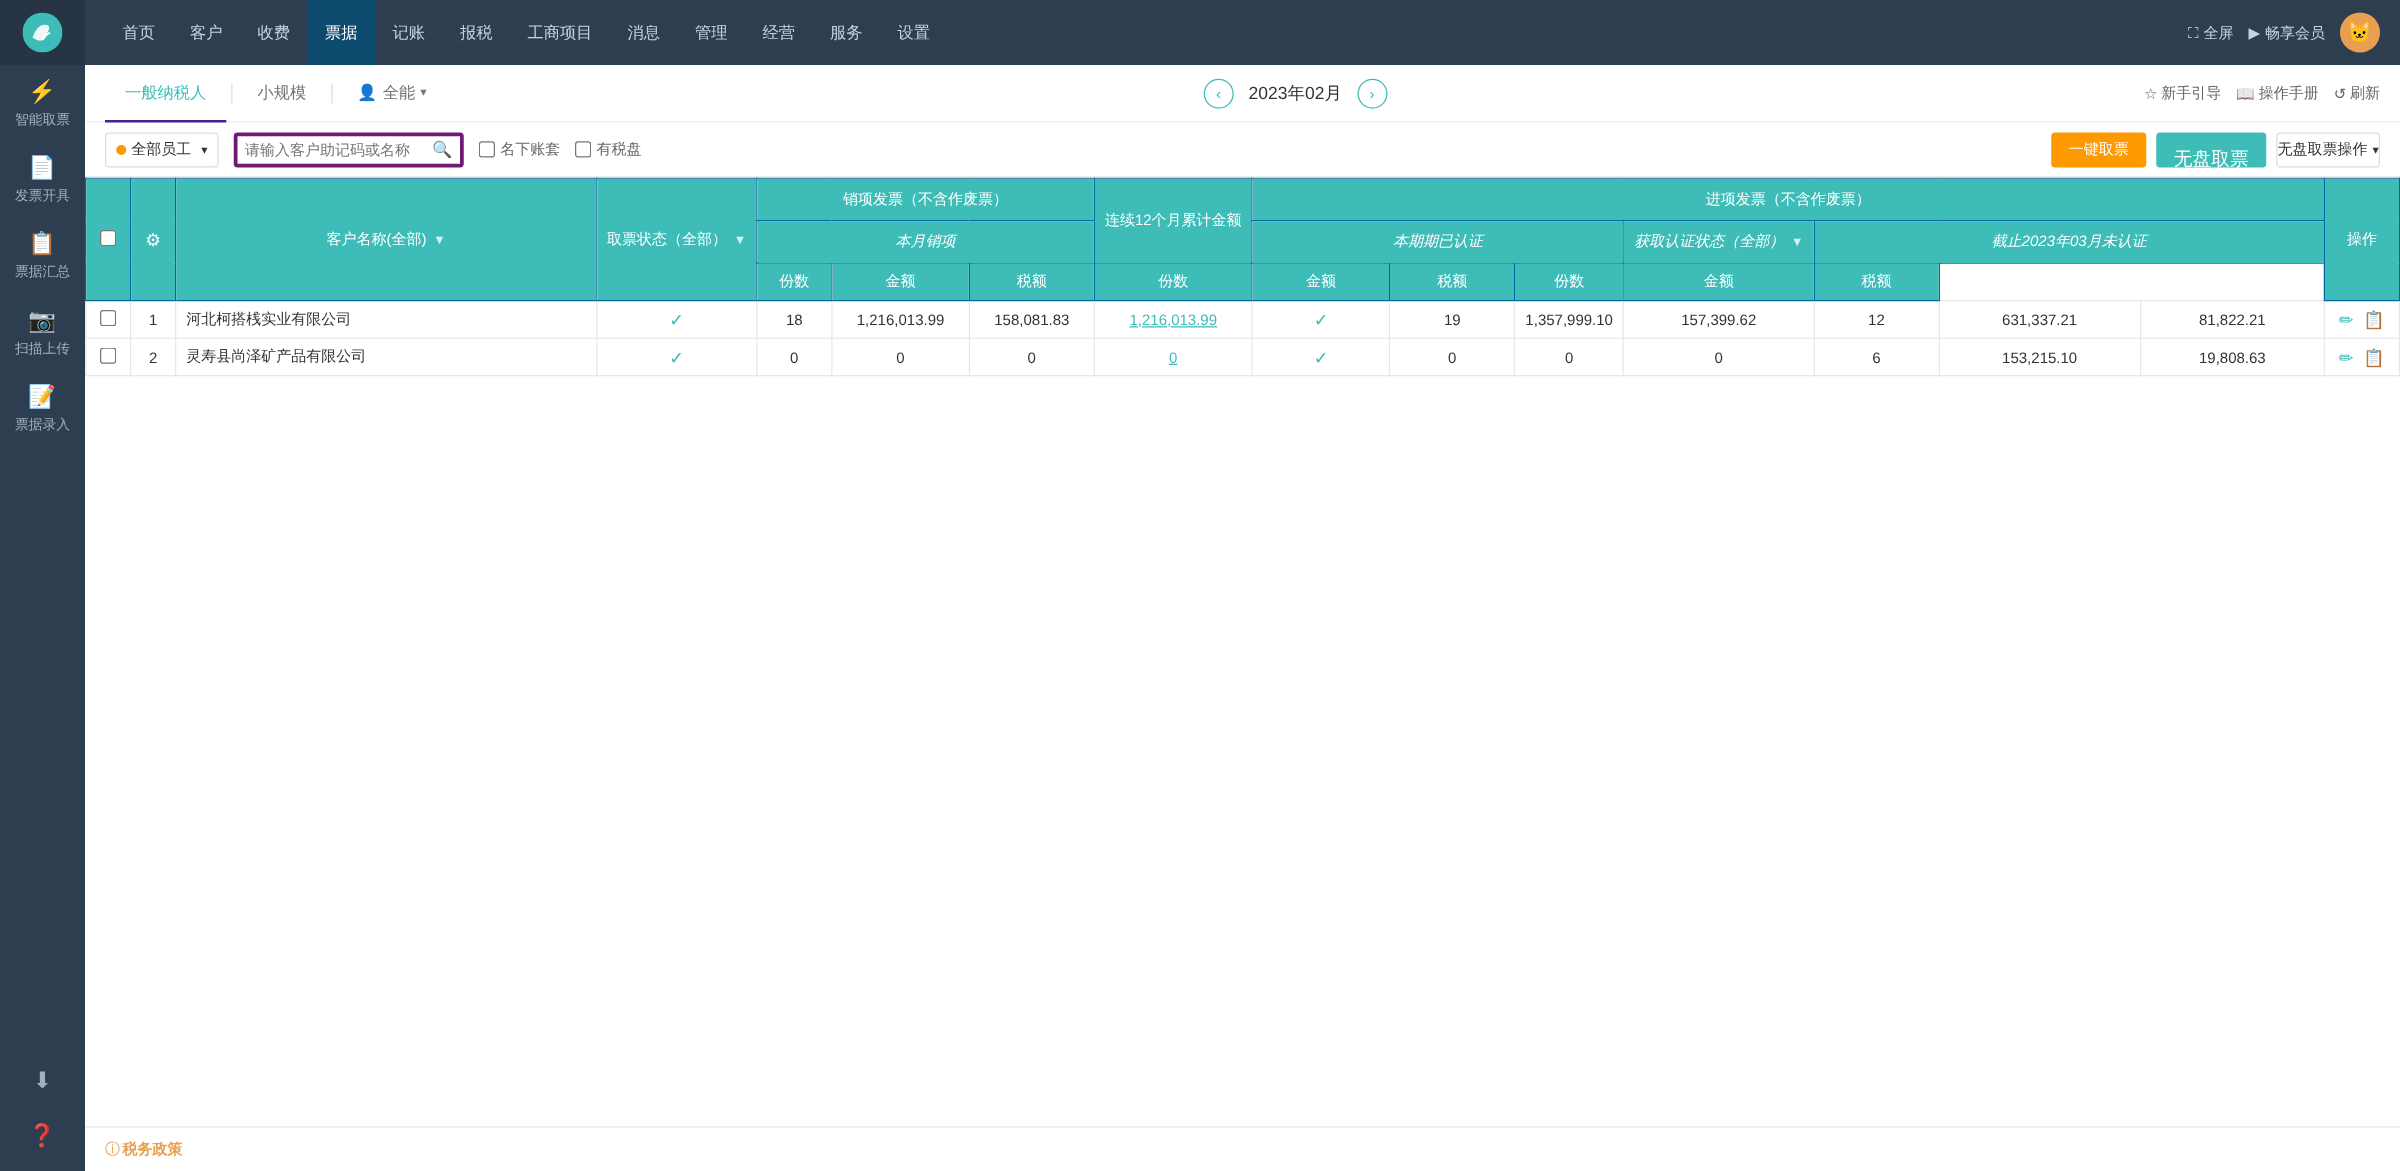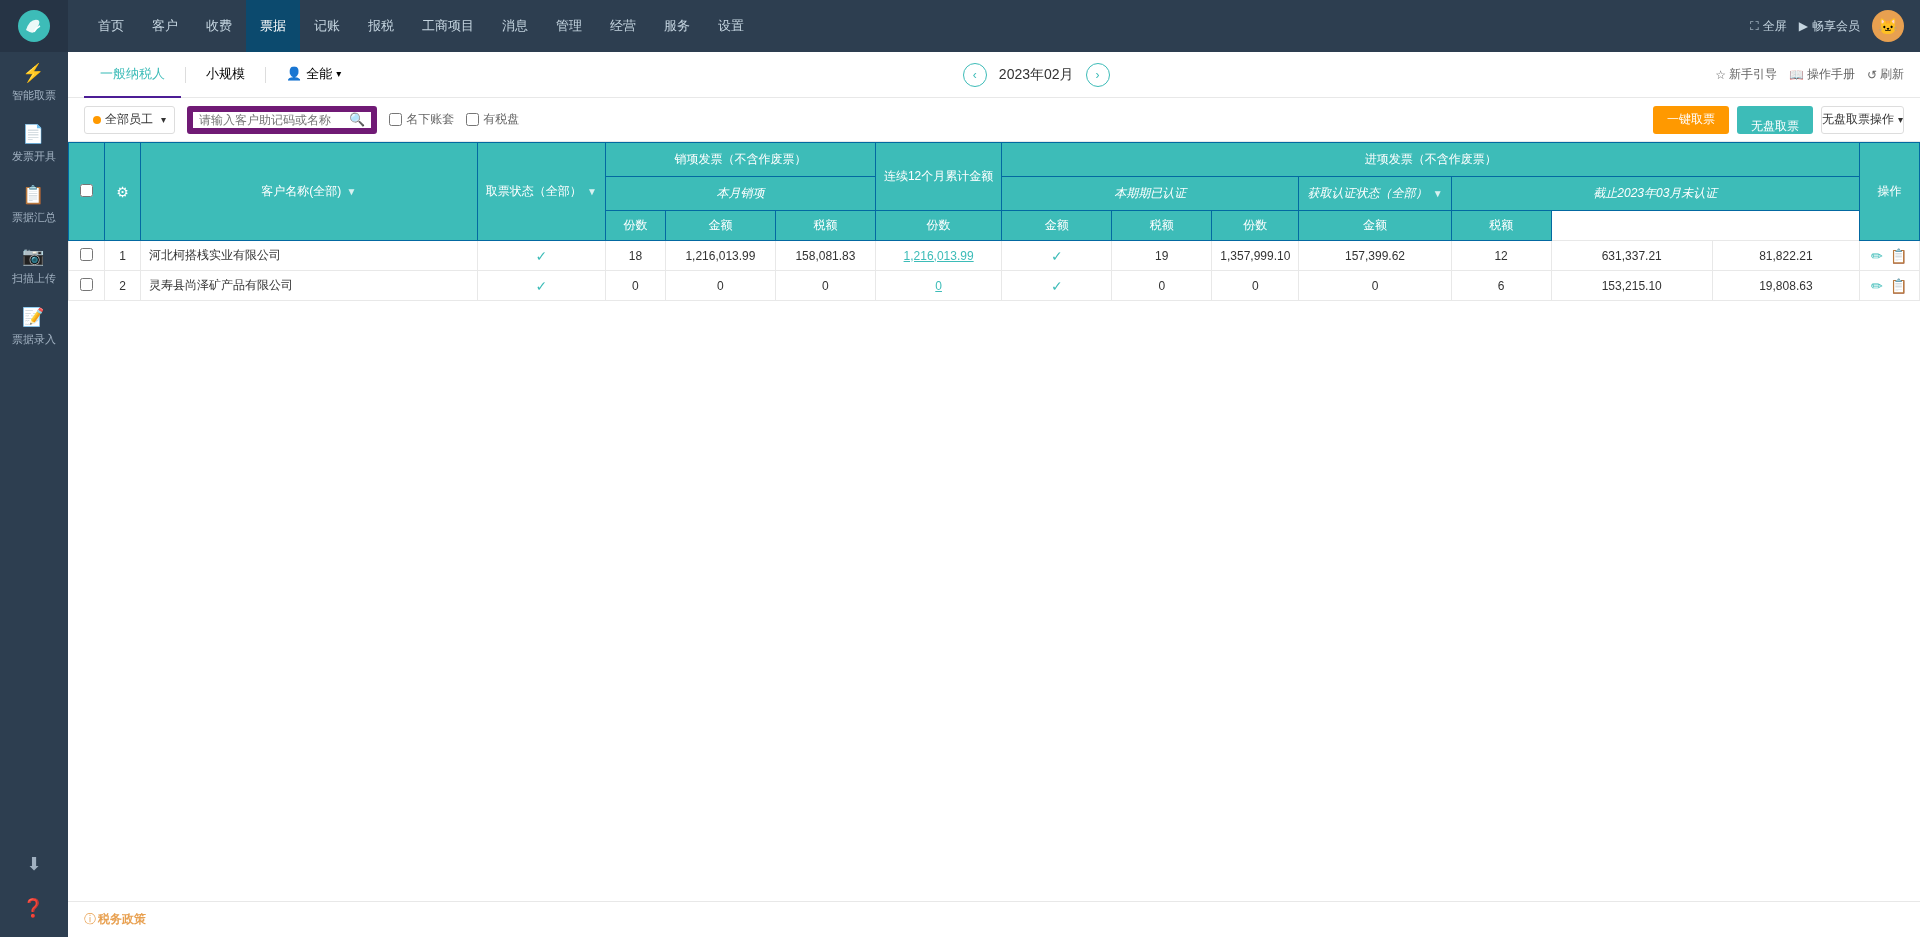--- a/index.html
+++ b/index.html
@@ -139,21 +139,21 @@
       gap: 0;
       flex-shrink: 0;
     }
     .tab-item {
       padding: 0 16px;
       height: 46px;
       display: flex;
       align-items: center;
       cursor: pointer;
       font-size: 13px;
-      color: #000000;
+      color: #737373;
       border-bottom: 2px solid transparent;
       gap: 4px;
       position: relative;
     }
     .tab-item.active {
       color: #3dbcb8;
       border-bottom: 2px solid #4c1d95;
       font-weight: 500;
     }
     .tab-divider {
@@ -216,21 +216,21 @@
       display: flex;
       align-items: center;
       gap: 4px;
       cursor: pointer;
       background: #fff;
       min-width: 80px;
     }
     .filter-select .dot { width: 8px; height: 8px; background: #f90; border-radius: 50%; }
     .search-input-wrap {
       height: 28px;
-      border: 6px solid #701a75;
+      border: 3px solid #701a75;
       border-radius: 3px;
       display: flex;
       align-items: center;
       padding: 0 6px;
       background: #fff;
       min-width: 180px;
     }
     .search-input-wrap input {
       border: none;
       outline: none;
@@ -270,21 +270,21 @@
       font-size: 12px;
     }
     .btn-teal {
       background: #3dbcb8;
       color: #fff;
       border: none;
       border-radius: 3px;
       padding: 12px 14px;
       height: 28px;
       cursor: pointer;
-      font-size: 12px;
+      font-size: 15px;
     }
     .btn-outline {
       background: #fff;
       color: #333;
       border: 1px solid #ddd;
       border-radius: 3px;
       padding: 0 0;
       height: 28px;
       cursor: pointer;
       font-size: 12px;

